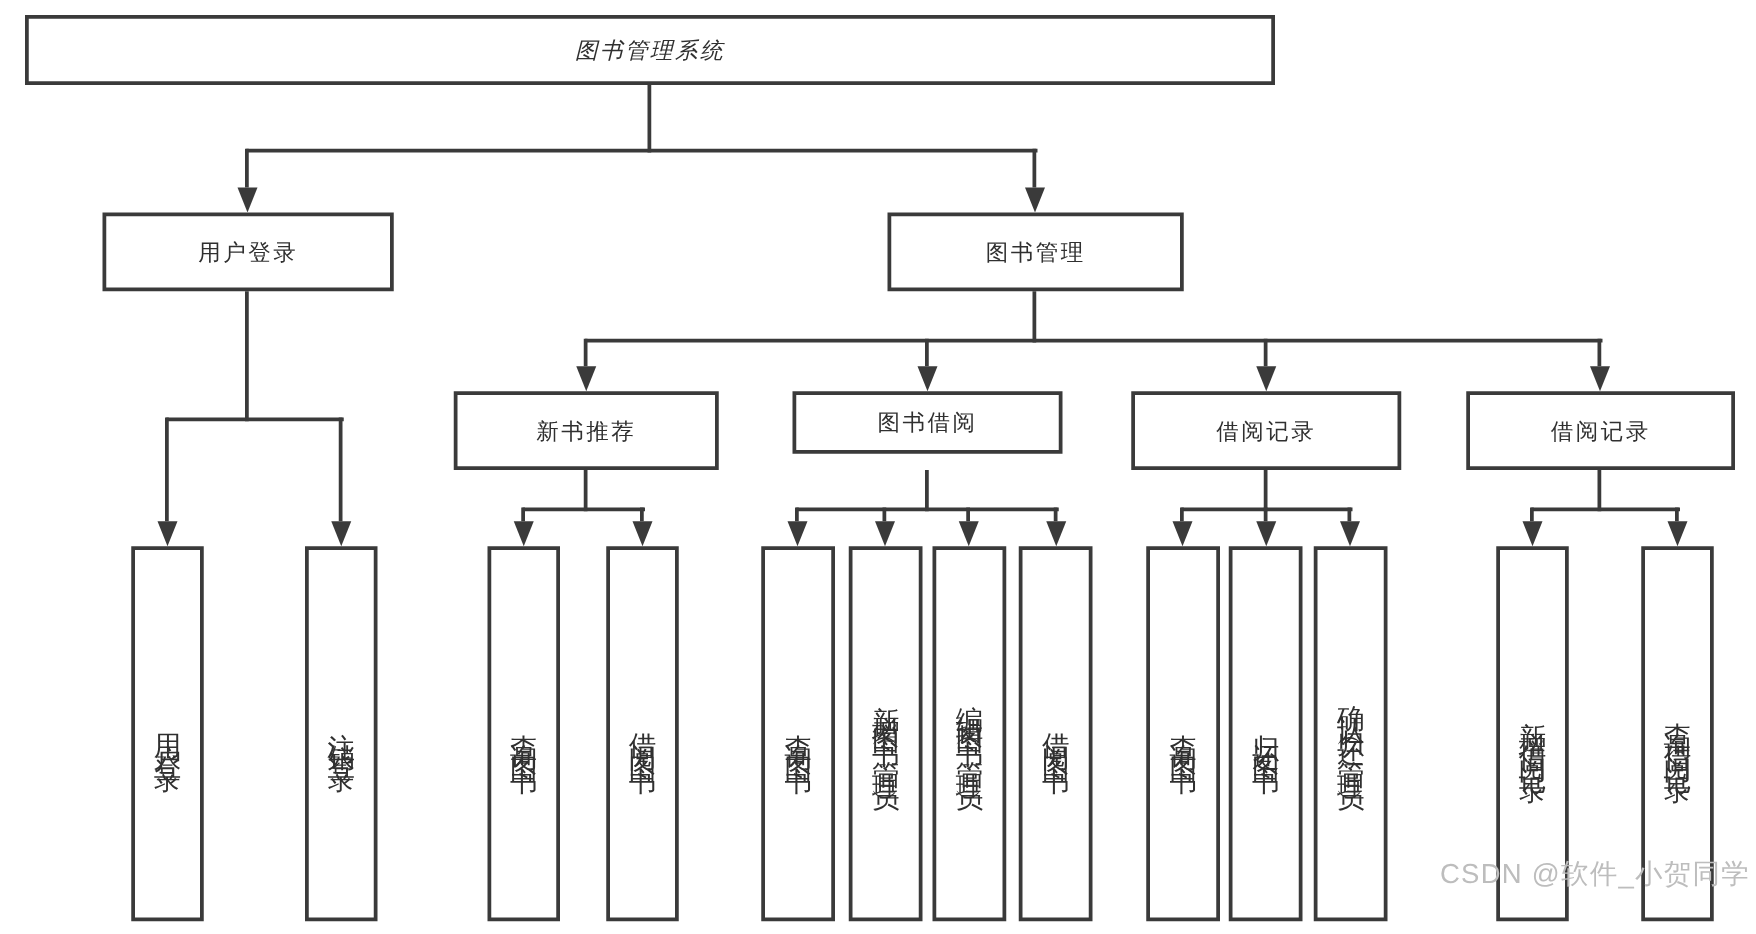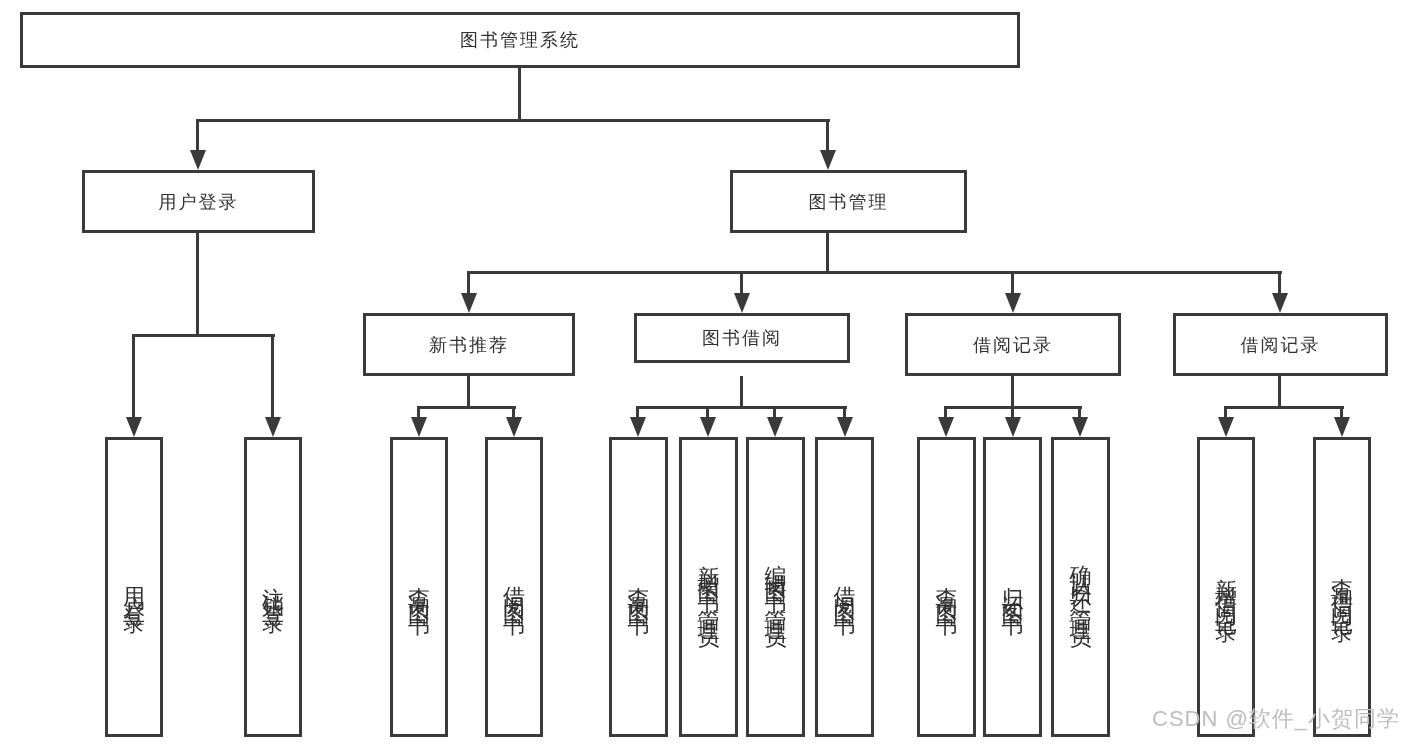--- a/index.html
+++ b/index.html
@@ -21,31 +21,31 @@
   }
   .watermark{
     position:absolute;color:#bdbdbd;font-size:22px;letter-spacing:1px;white-space:nowrap;
   }
 </style>
 </head>
 <body>
 
 <div id="stage">
 
-  <div class="box h-node" style="left:20px;top:12px;width:1000px;height:56px;">图书管理系统</div>
+  <div class="box h-node" style="left:20px;top:12px;width:1000px;height:56px;font-style:italic;">图书管理系统</div>
 
   <div class="vline" style="left:518px;top:68px;height:54px;"></div>
   <div class="hline" style="left:197px;top:119px;width:633px;"></div>
   <div class="vline" style="left:196px;top:119px;height:31px;"></div>
   <div class="arrow" style="left:190px;top:150px;"></div>
   <div class="vline" style="left:826px;top:119px;height:31px;"></div>
   <div class="arrow" style="left:820px;top:150px;"></div>
 
   <div class="box h-node" style="left:82px;top:170px;width:233px;height:63px;">用户登录</div>
-  <div class="box h-node" style="left:710px;top:170px;width:237px;height:63px;margin-left:20px;">图书管理</div>
+  <div class="box h-node" style="left:710px;top:170px;width:237px;height:63px;">图书管理</div>
 
   <div class="vline" style="left:196px;top:233px;height:104px;"></div>
   <div class="hline" style="left:133px;top:334px;width:142px;"></div>
   <div class="vline" style="left:132px;top:334px;height:83px;"></div>
   <div class="arrow" style="left:126px;top:417px;"></div>
   <div class="vline" style="left:271px;top:334px;height:83px;"></div>
   <div class="arrow" style="left:265px;top:417px;"></div>
 
   <div class="vline" style="left:826px;top:233px;height:41px;"></div>
   <div class="hline" style="left:468px;top:271px;width:814px;"></div>
@@ -108,15 +108,15 @@
   <div class="box v-node" style="left:746px;top:437px;width:59px;height:300px;">编辑图书（管理员）</div>
   <div class="box v-node" style="left:815px;top:437px;width:59px;height:300px;">借阅图书</div>
 
   <div class="box v-node" style="left:917px;top:437px;width:59px;height:300px;">查询图书</div>
   <div class="box v-node" style="left:983px;top:437px;width:59px;height:300px;">归还图书</div>
   <div class="box v-node" style="left:1051px;top:437px;width:59px;height:300px;">确认归还（管理员）</div>
 
   <div class="box v-node" style="left:1197px;top:437px;width:58px;height:300px;">新增借阅记录</div>
   <div class="box v-node" style="left:1313px;top:437px;width:58px;height:300px;">查询借阅记录</div>
 
-  <div class="watermark" style="left:1152px;top:704px;">CSDN @软件_小贺同学</div>
+  <div class="watermark" style="left:1152px;top:684px;">CSDN @软件_小贺同学</div>
 
 </div>
 
 </body></html>

